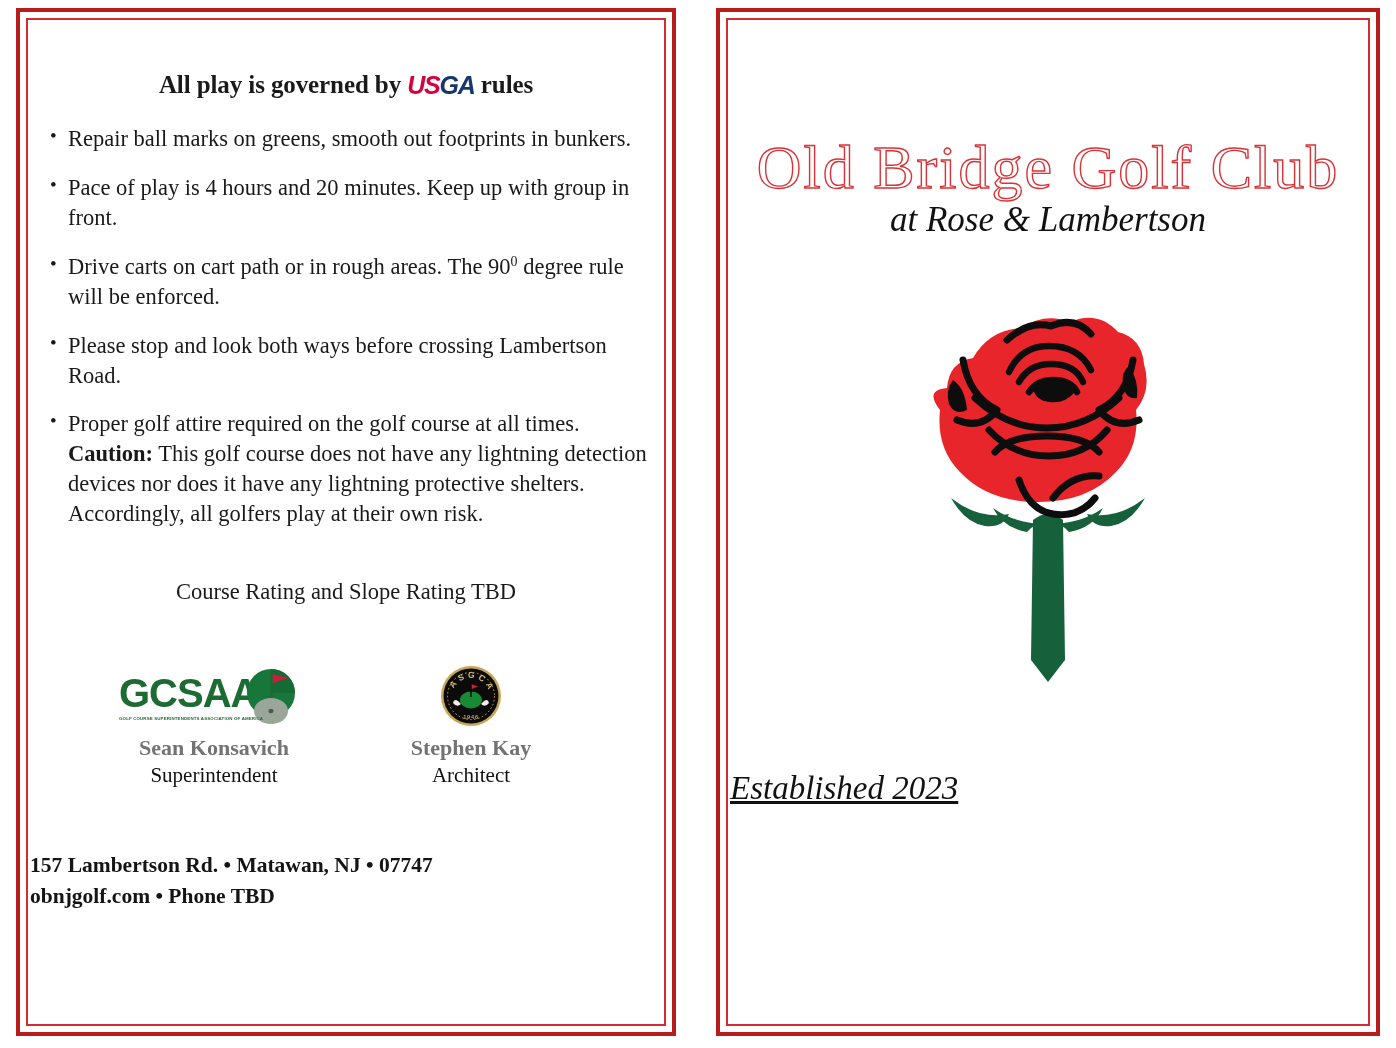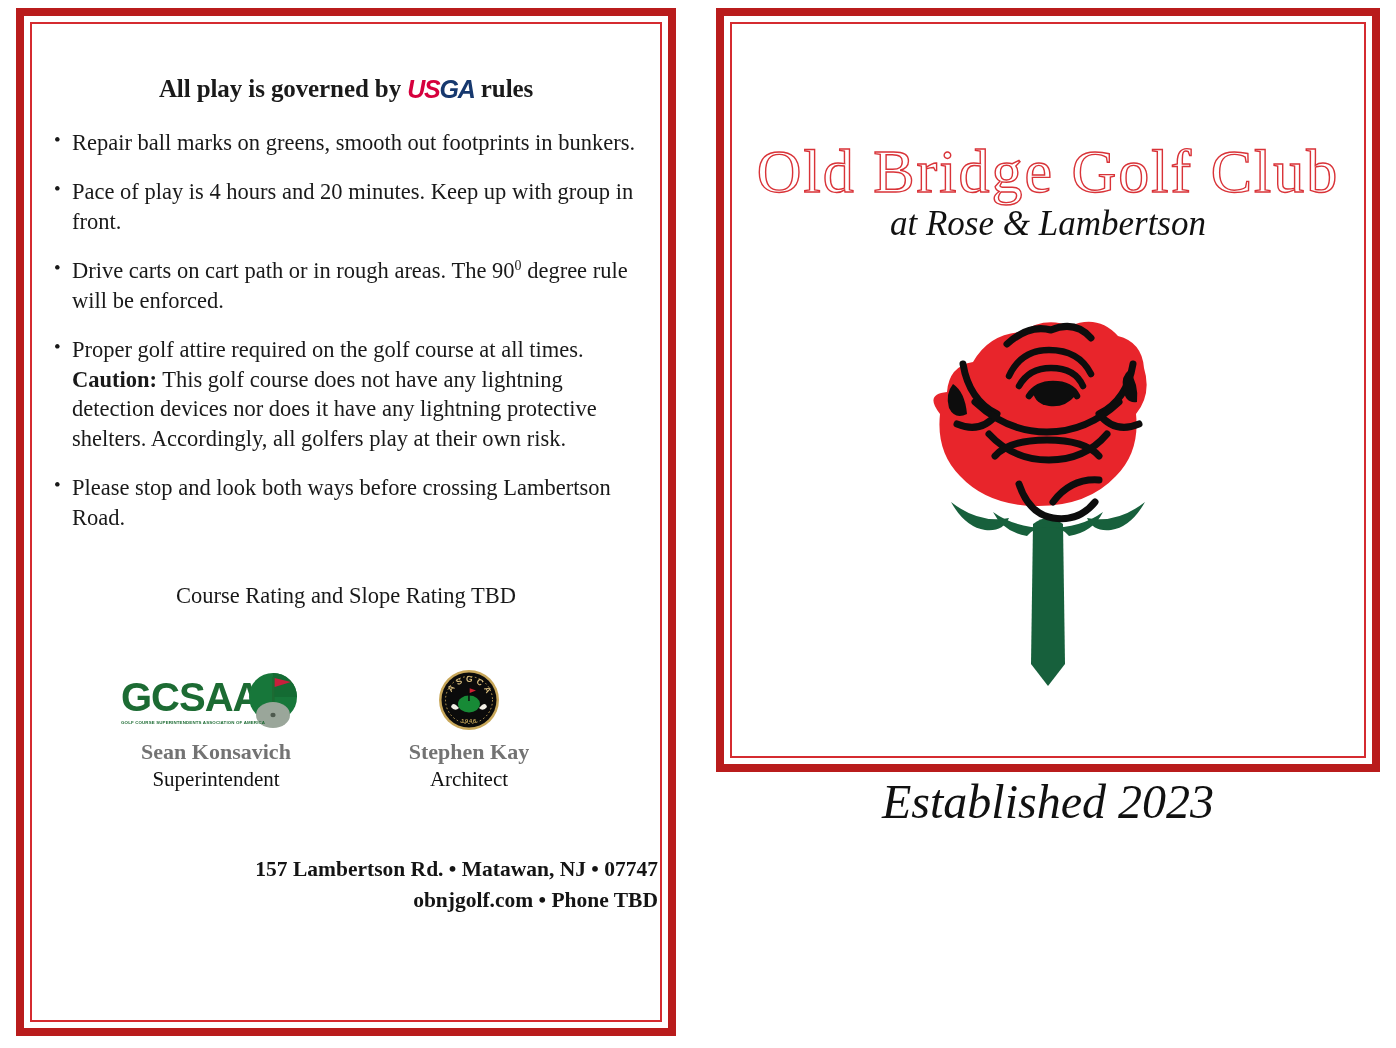--- a/index.html
+++ b/index.html
@@ -16,37 +16,37 @@
     width: 1396px;
     height: 1048px;
     background: #ffffff;
     display: flex;
     overflow: hidden;
   }
 
   
   .panel {
     position: absolute;
-    border: 8px solid #b91c1c;
+    border: 4px solid #b91c1c;
     background: #ffffff;
   }
   .panel-inner {
     position: absolute;
     inset: 6px;
     border: 2px solid #d52b30;
     background: #ffffff;
   }
   .panel-body {
     position: absolute;
     inset: 0;
     padding: 4px 10px;
   }
 
   #left-panel  { left: 16px;  top: 8px; width: 660px; height: 1028px; }
-  #right-panel { left: 716px; top: 8px; width: 664px; height: 764px; }
+  #right-panel { left: 716px; top: 8px; width: 664px; height: 1028px; }
 
   
   .rules-heading {
     text-align: center;
     font-weight: bold;
     font-size: 25px;
     color: #1a1a1a;
     margin-top: 55px;
     letter-spacing: -0.1px;
   }
@@ -113,21 +113,21 @@
     color: #737373;
     margin-top: 8px;
   }
   .person-title {
     font-size: 21px;
     color: #111111;
     margin-top: 2px;
   }
 
   .address {
-    text-align: right;
+    text-align: left;
     margin-top: 62px;
     font-weight: bold;
     font-size: 21.5px;
     color: #141414;
     line-height: 1.42;
   }
 
   
   .club-title {
     text-align: center;
@@ -151,25 +151,26 @@
     font-family: "Liberation Serif", "DejaVu Serif", serif;
   }
 
   .rose-wrap {
     display: flex;
     justify-content: center;
     margin-top: 62px;
   }
 
   .established {
-    text-align: center;
+    text-align: left;
     margin-top: 68px;
-    font-size: 48px;
+    font-size: 33px;
     font-style: italic;
     color: #111111;
+    text-decoration: underline;
   }
 </style>
 </head>
 <body>
 
 <div class="page">
 
   <div class="panel" id="left-panel">
     <div class="panel-inner"></div>
     <div class="panel-body">
@@ -177,22 +178,22 @@
       <div class="rules-heading">
         <span>All play is governed by</span>
         <span class="usga-logo"><span class="usga-us">US</span><span class="usga-ga">GA</span></span>
         <span>rules</span>
       </div>
 
       <ul class="rules-list">
         <li>Repair ball marks on greens, smooth out footprints in bunkers.</li>
         <li>Pace of play is 4 hours and 20 minutes. Keep up with group in front.</li>
         <li><span>Drive carts on cart path or in rough areas. The 90</span><sup>0</sup><span> degree rule will be enforced.</span></li>
+        <li>Please stop and look both ways before crossing Lambertson Road.</li>
         <li><span>Proper golf attire required on the golf course at all times. </span><b>Caution:</b><span> This golf course does not have any lightning detection devices nor does it have any lightning protective shelters. Accordingly, all golfers play at their own risk.</span></li>
-        <li>Please stop and look both ways before crossing Lambertson Road.</li>
       </ul>
 
       <div class="course-rating">Course Rating and Slope Rating TBD</div>
 
       <div class="logos-row">
 
         <div class="logo-block left-logo">
           <div class="logo-art">
             <svg width="190" height="58" viewBox="0 0 190 58">
               <text x="0" y="40" font-family="Liberation Sans, sans-serif" font-size="40" font-weight="bold" fill="#1c6b33" letter-spacing="-1">GCSAA</text>

